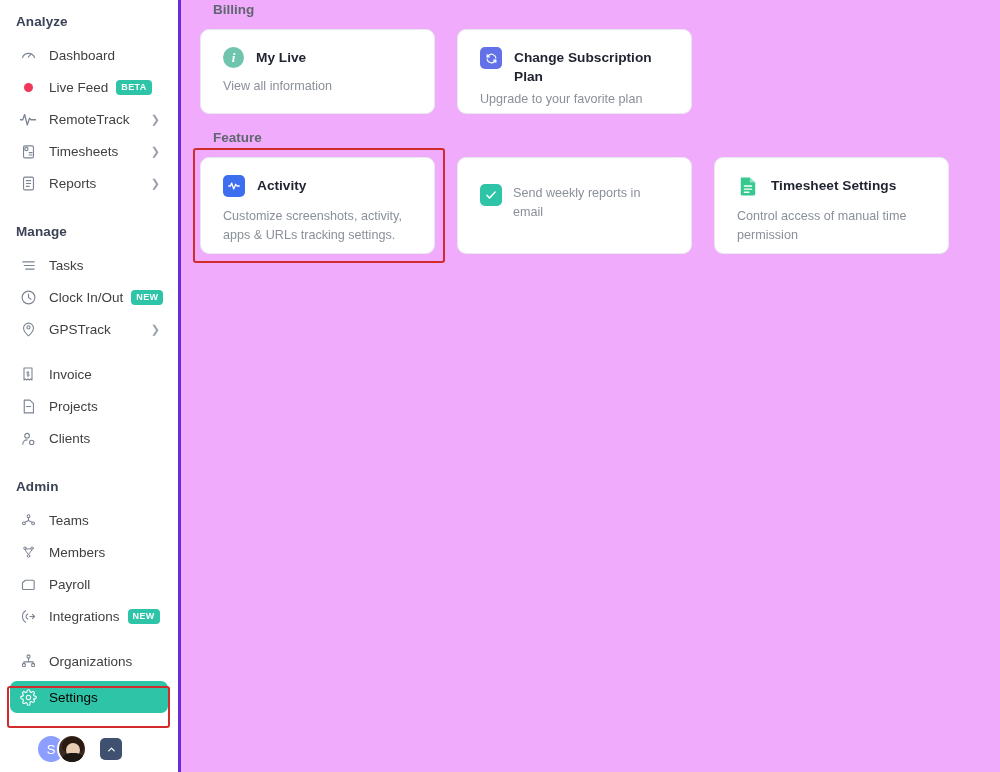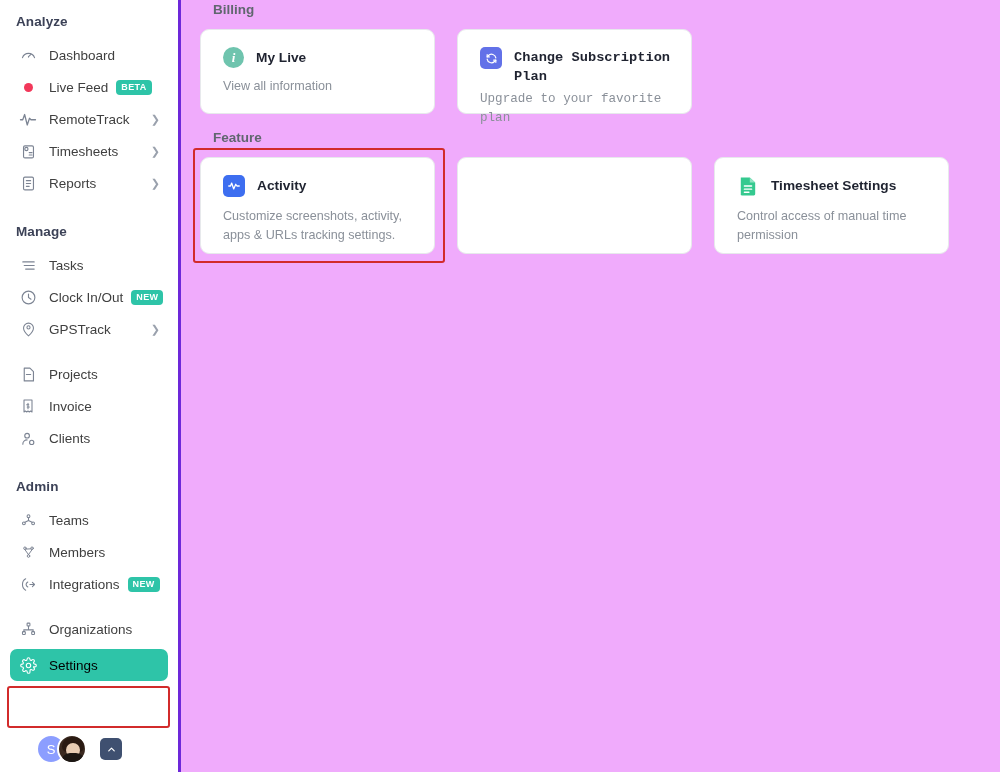--- a/index.html
+++ b/index.html
@@ -277,36 +277,36 @@
           </svg>
       </span>
       <span class="lbl">GPSTrack</span>
       <span class="chev">❯</span>
     </div>
 
     <div style="height:13px"></div>
 
     <div class="nav-item">
       <span class="ico">
-        <svg width="17" height="17" viewBox="0 0 24 24" fill="none" stroke="currentColor" stroke-width="1.6" stroke-linecap="round" stroke-linejoin="round">
-            <path d="M6 3h8l5 5v13H6z"></path>
-            <path d="M9 12h6"></path>
-          </svg>
-      </span>
-      <span class="lbl">Projects</span>
-    </div>
-
-    <div class="nav-item">
-      <span class="ico">
         <svg width="16" height="16" viewBox="0 0 24 24" fill="none" stroke="currentColor" stroke-width="1.6" stroke-linecap="round" stroke-linejoin="round">
             <path d="M6 3h12v18l-2-1.5-2 1.5-2-1.5-2 1.5-2-1.5L6 21z"></path>
             <path d="M12 8v8M10 10h3.2M10.8 13.5H14"></path>
           </svg>
       </span>
       <span class="lbl">Invoice</span>
+    </div>
+
+    <div class="nav-item">
+      <span class="ico">
+        <svg width="17" height="17" viewBox="0 0 24 24" fill="none" stroke="currentColor" stroke-width="1.6" stroke-linecap="round" stroke-linejoin="round">
+            <path d="M6 3h8l5 5v13H6z"></path>
+            <path d="M9 12h6"></path>
+          </svg>
+      </span>
+      <span class="lbl">Projects</span>
     </div>
 
     <div class="nav-item">
       <span class="ico">
         <svg width="17" height="17" viewBox="0 0 24 24" fill="none" stroke="currentColor" stroke-width="1.6" stroke-linecap="round" stroke-linejoin="round">
             <circle cx="10" cy="8" r="3.3"></circle>
             <path d="M4 20c0-3.5 2.7-6 6-6"></path>
             <circle cx="16.5" cy="17.5" r="3"></circle>
           </svg>
       </span>
@@ -334,20 +334,28 @@
         <svg width="17" height="17" viewBox="0 0 24 24" fill="none" stroke="currentColor" stroke-width="1.4" stroke-linecap="round">
             <circle cx="7" cy="6" r="1.8"></circle>
             <circle cx="17" cy="6" r="1.8"></circle>
             <circle cx="12" cy="17" r="1.8"></circle>
             <path d="M7 8l5 7M17 8l-5 7M8.5 7.2l7-0.4"></path>
           </svg>
       </span>
       <span class="lbl">Members</span>
     </div>
 
+    <div class="nav-item">
+      <span class="ico">
+        <svg width="17" height="17" viewBox="0 0 24 24" fill="none" stroke="currentColor" stroke-width="1.6" stroke-linecap="round" stroke-linejoin="round">
+            <path d="M3.5 9.5l4-3.5h11a1.5 1.5 0 0 1 1.5 1.5v10a1.5 1.5 0 0 1-1.5 1.5H5A1.5 1.5 0 0 1 3.5 17.5z"></path>
+          </svg>
+      </span>
+      <span class="lbl">Payroll</span>
+    </div>
 
     <div class="nav-item">
       <span class="ico">
         <svg width="17" height="17" viewBox="0 0 24 24" fill="none" stroke="currentColor" stroke-width="1.5" stroke-linecap="round" stroke-linejoin="round">
             <path d="M8 4c-3 1.6-4.5 4.4-4.5 8s1.5 6.4 4.5 8"></path>
             <path d="M11 8.5c-1.6.9-2.4 2.2-2.4 3.5s.8 2.6 2.4 3.5"></path>
             <path d="M14 12h6M17.5 9l3 3-3 3"></path>
           </svg>
       </span>
       <span class="lbl">Integrations</span>
@@ -404,21 +412,21 @@
     <div class="cards-row">
 
       <div class="card" style="height:85px;">
         <div class="card-head">
           <span class="ic-circle" style="background:#6fc4ae;">i</span>
           <span class="card-title">My Live</span>
         </div>
         <div class="card-sub">View all information</div>
       </div>
 
-      <div class="card" style="height:85px;font-family:Liberation Mono, monospace;">
+      <div class="card" style="height:85px;">
         <div class="card-head">
           <span class="ic-box" style="background:#6271e8;">
             <svg width="13" height="13" viewBox="0 0 24 24" fill="none" stroke="#fff" stroke-width="2.2" stroke-linecap="round" stroke-linejoin="round">
                 <path d="M20 11a8 8 0 0 0-13.6-4.5L4 9"></path>
                 <path d="M4 5v4h4"></path>
                 <path d="M4 13a8 8 0 0 0 13.6 4.5L20 15"></path>
                 <path d="M20 19v-4h-4"></path>
               </svg>
           </span>
           <span class="card-title" style="max-width:160px;">Change Subscription Plan</span>
@@ -439,20 +447,28 @@
             <svg width="14" height="14" viewBox="0 0 24 24" fill="none" stroke="#fff" stroke-width="2.2" stroke-linecap="round" stroke-linejoin="round">
                 <path d="M3 12h3l2-5 3.5 10L15 9l2 3h4"></path>
               </svg>
           </span>
           <span class="card-title">Activity</span>
         </div>
         <div class="card-sub" style="margin-top:10px;">Customize screenshots, activity, apps &amp; URLs tracking settings.</div>
       </div>
 
       <div class="card" style="height:97px;">
+        <div class="card-sub-row">
+          <span class="ic-box" style="background:#2ec4a8;">
+            <svg width="14" height="14" viewBox="0 0 24 24" fill="none" stroke="#fff" stroke-width="2.6" stroke-linecap="round" stroke-linejoin="round">
+                <path d="M5 12.5l4.5 4.5L19 7"></path>
+              </svg>
+          </span>
+          <span class="card-sub" style="margin-top:0; max-width:148px;">Send weekly reports in email</span>
+        </div>
       </div>
 
       <div class="card" style="height:97px;">
         <div class="card-head">
           <span class="ic-box" style="background:transparent;">
             <svg width="18" height="20" viewBox="0 0 20 22">
                 <path d="M2 1.5h10l6 5.5v13a1.5 1.5 0 0 1-1.5 1.5h-13A1.5 1.5 0 0 1 2 19.5z" fill="#35c98f"></path>
                 <path d="M12 1.5V7h6" fill="#8fe3c2"></path>
                 <path d="M6 11h8M6 14.5h8M6 18h5" stroke="#ffffff" stroke-width="1.6" stroke-linecap="round"></path>
               </svg>

